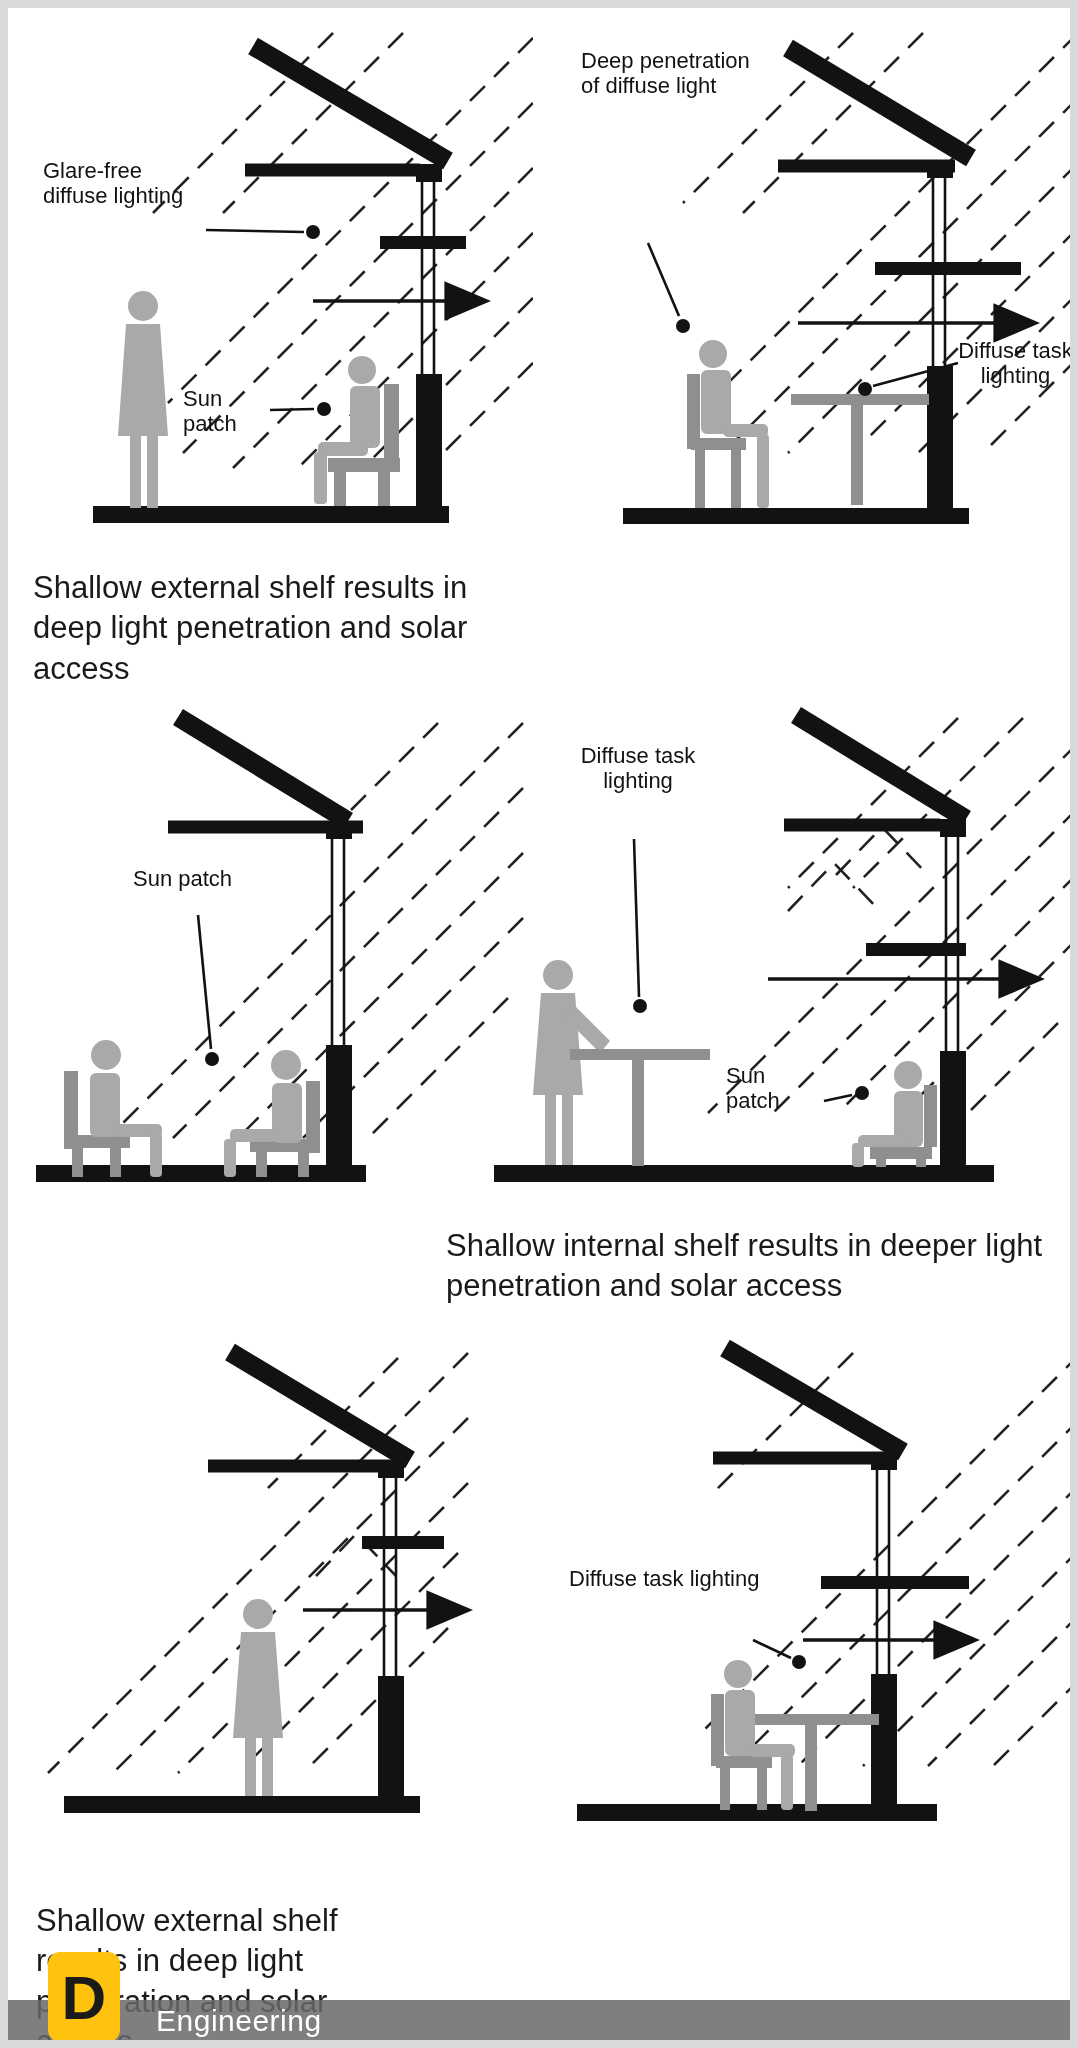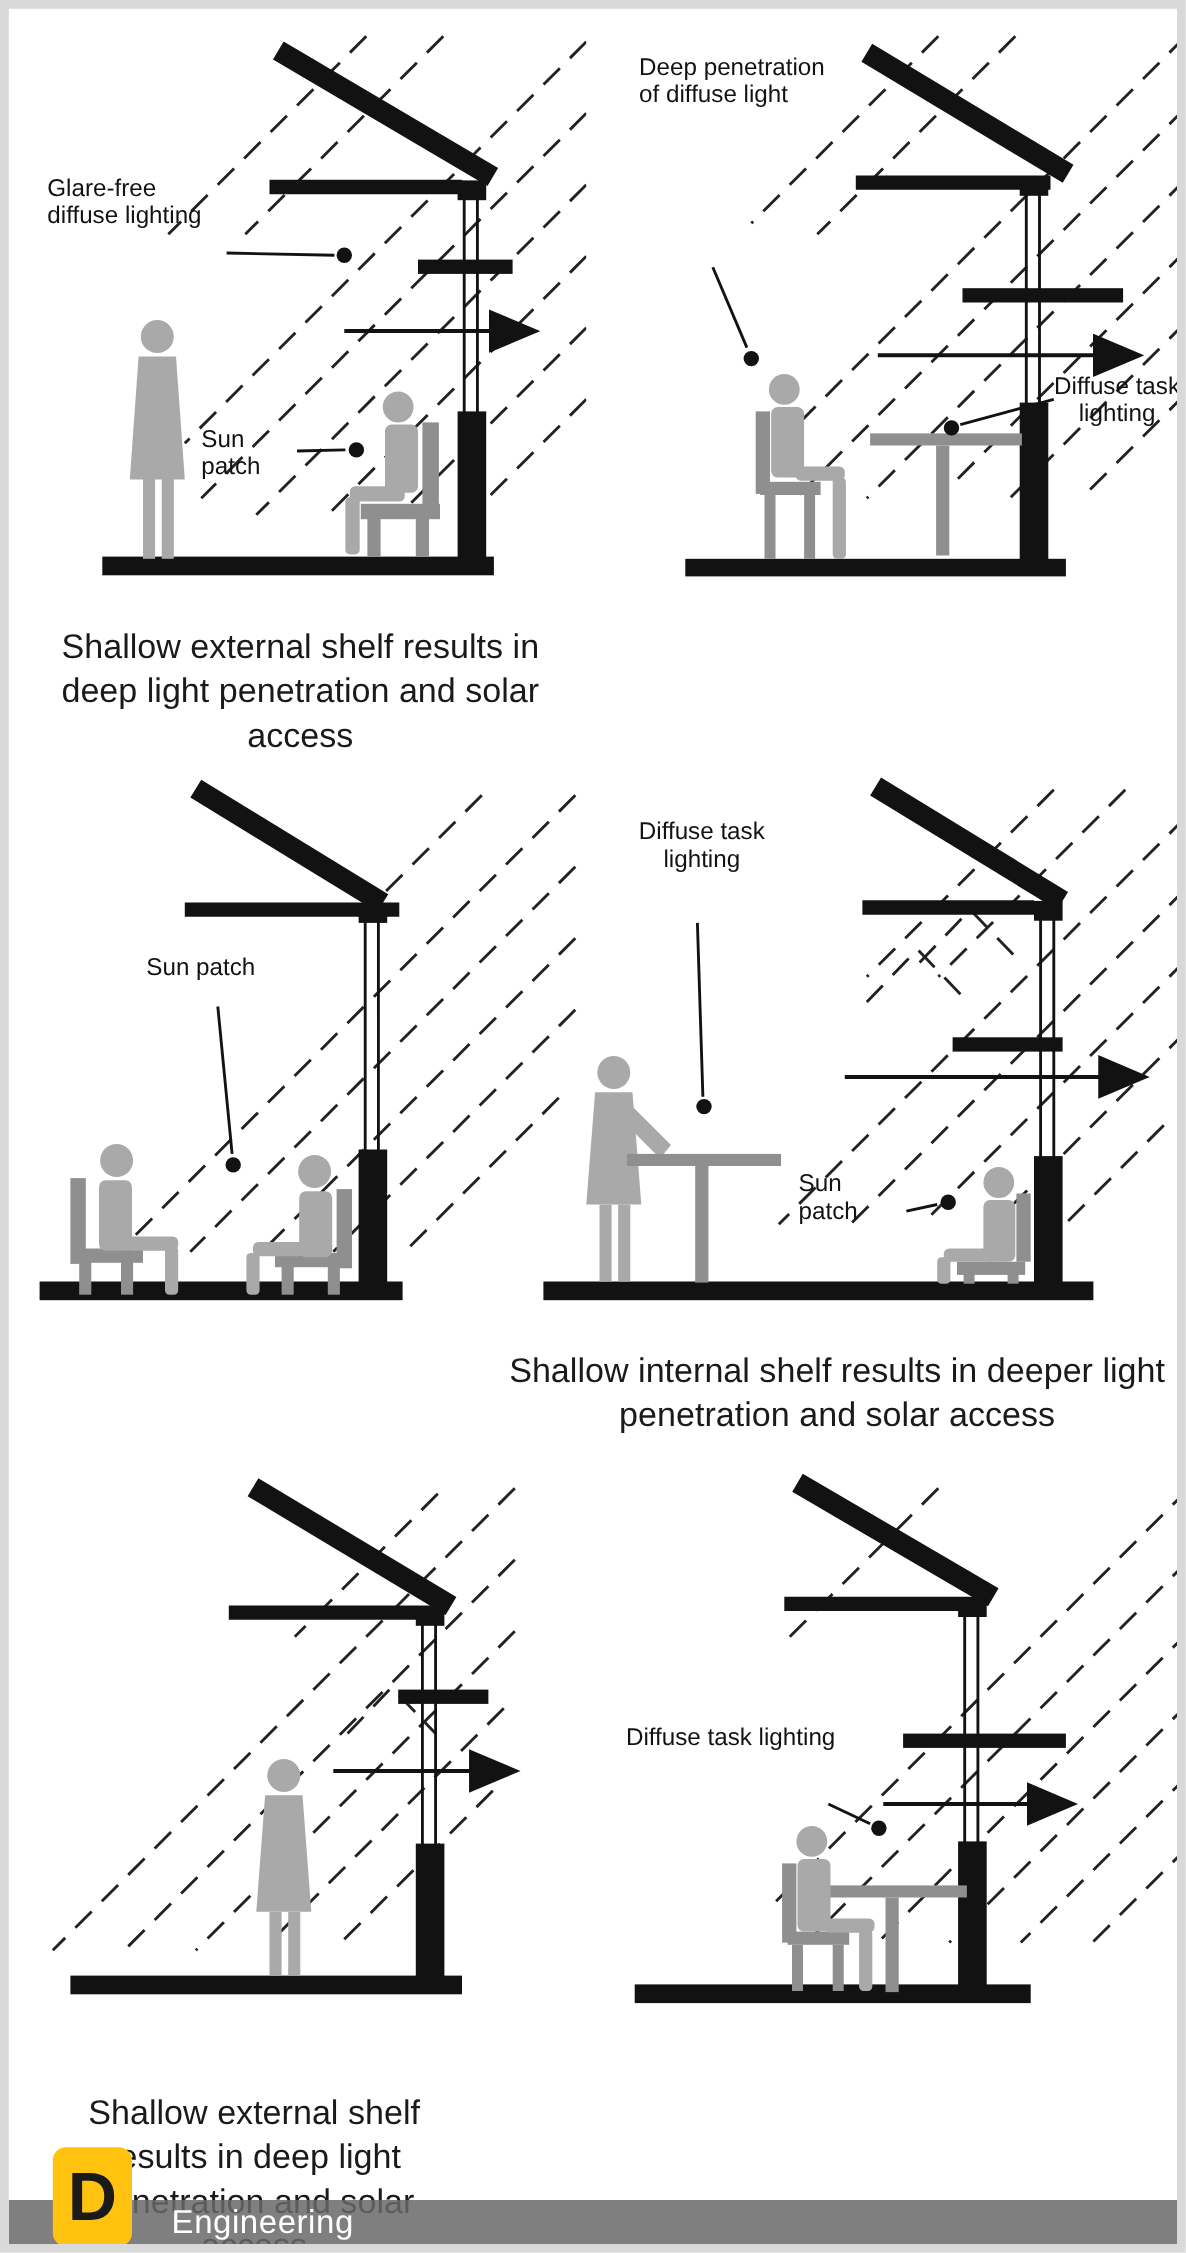--- a/index.html
+++ b/index.html
@@ -4,21 +4,21 @@
 <style>
   html,body{margin:0;padding:0;background:#eee;}
   .stage{
     position:relative;width:1078px;height:2048px;box-sizing:border-box;
     background:#ffffff;border:8px solid #d9d9d9;overflow:hidden;
     font-family:"Liberation Sans",sans-serif;color:#121212;
   }
   .panel-svg{position:absolute;}
   .lbl{position:absolute;font-size:22px;line-height:1.15;color:#121212;}
   .lbl.center{text-align:center;}
-  .caption{position:absolute;font-size:31px;line-height:1.3;color:#1a1a1a;text-align:center;}
+  .caption{position:absolute;font-size:31px;line-height:1.3;color:#1a1a1a;}
   svg .ray{stroke:#222;stroke-width:2.6;stroke-dasharray:21 13;fill:none;}
   svg .thick{stroke:#121212;}
   svg .thin{stroke:#121212;stroke-width:2.6;}
   svg .blk{fill:#121212;}
   svg .per{fill:#a9a9a9;}
   svg .fur{fill:#8f8f8f;}
   svg .leader{stroke:#121212;stroke-width:2.6;}
   svg .arrow{stroke:#121212;stroke-width:3.6;fill:none;}
   .wm-site{
     position:absolute;left:148px;top:1948px;font-size:31px;font-weight:600;

